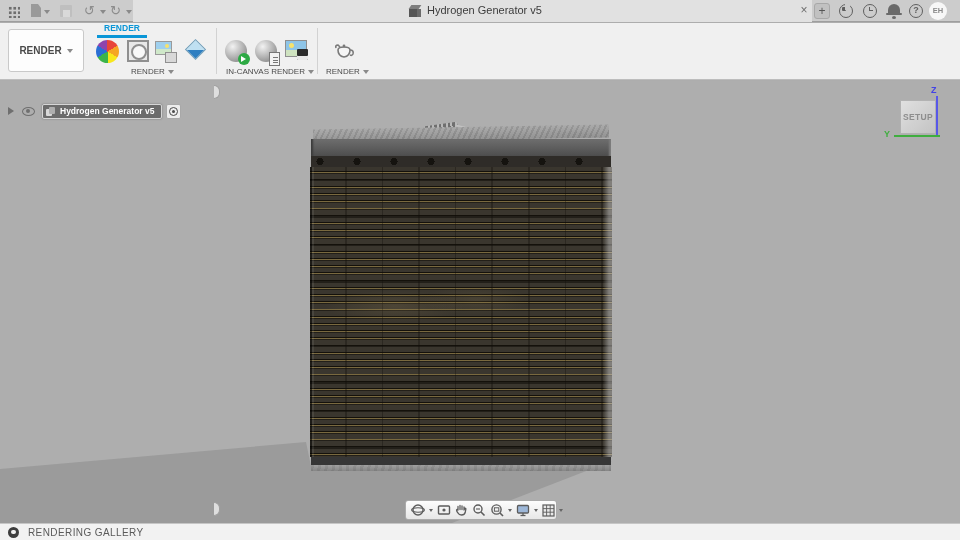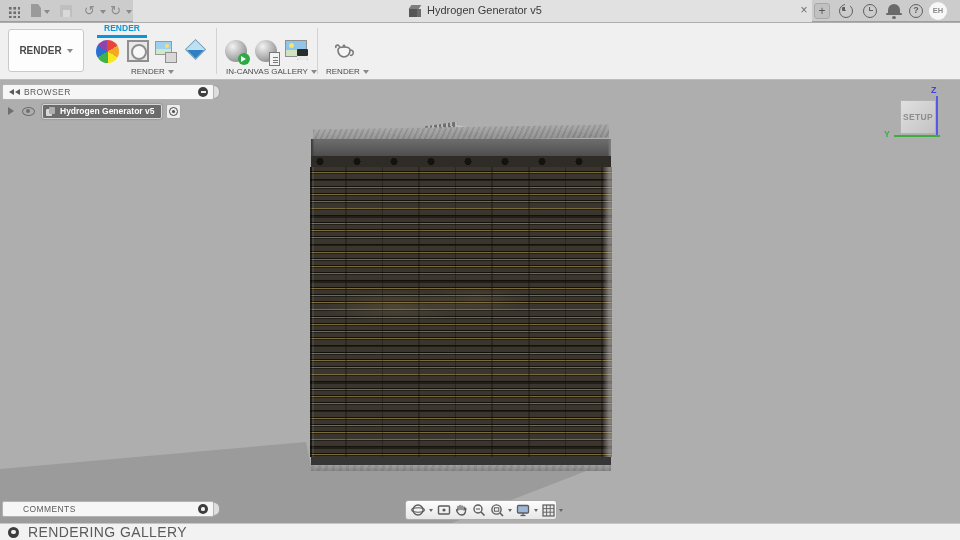--- a/index.html
+++ b/index.html
@@ -128,21 +128,21 @@
 
   
   #navbar { position:absolute; left:405px; top:419px; width:152px; height:20px; background:linear-gradient(#fdfdfd,#e7e7e7); border:1px solid #ababab; border-radius:3px; display:flex; align-items:center; padding:0 5px; gap:4px; }
   #navbar svg { display:block; }
   .nav-caret { width:0; height:0; border-left:2.5px solid transparent; border-right:2.5px solid transparent; border-top:3.5px solid #666; }
 
   
   #statusbar { position:absolute; top:523px; left:0; width:960px; height:17px; background:#f2f2f2; border-top:1px solid #c6c6c6; display:flex; align-items:center; }
   #gallery-icon { width:11px; height:11px; background:#3d3d3d; border-radius:50%; margin:0 9px 0 8px; position:relative; }
   #gallery-icon:after { content:""; position:absolute; left:3.4px; top:3.4px; width:4.2px; height:4.2px; border-radius:50%; background:#f0f0f0; }
-  #statusbar-label { font-size:14px; color:#5a5a5a; letter-spacing:.4px; }
+  #statusbar-label { font-size:10px; color:#5a5a5a; letter-spacing:.4px; }
 </style>
 </head>
 <body>
 
 <div id="app">
 
   <div id="titlebar">
     <div id="doc-tab"></div>
     <div id="appgrid"></div>
     <div id="fileicon"></div>
@@ -185,21 +185,21 @@
       <span>RENDER</span>
       <span class="caret"></span>
     </div>
 
     <div class="tb-divider" style="left:216px;"></div>
 
     <div id="icr-play" class="sphere tool"></div>
     <div id="icr-settings" class="sphere tool"></div>
     <div id="capture-icon"></div>
     <div class="tool-label" style="left:226px;">
-      <span>IN-CANVAS GALLERY</span>
+      <span>IN-CANVAS RENDER</span>
       <span class="caret"></span>
     </div>
 
     <div class="tb-divider" style="left:317px;"></div>
 
     <div id="teapot-icon">
       <svg width="30" height="24" viewBox="0 0 30 24">
         <path d="M7 8 Q6 5 9 5 L11 7" fill="none" stroke="#7a7a7a" stroke-width="1.6"></path>
         <path d="M9 10 Q9 7 15 7 Q21 7 21 10 Q21 16 15 17 Q9 16 9 10 Z" fill="#f5f5f5" stroke="#7a7a7a" stroke-width="1.6"></path>
         <path d="M21 10 Q25 10 24 14 Q23 16 21 15" fill="none" stroke="#7a7a7a" stroke-width="1.6"></path>
@@ -228,51 +228,39 @@
       <div id="base-band"></div>
       <div id="bottom-bevel"></div>
     </div>
 
     <div id="viewcube-face">SETUP</div>
     <div id="axis-z-line"></div>
     <div id="axis-z-label">Z</div>
     <div id="axis-y-line"></div>
     <div id="axis-y-label">Y</div>
 
-    <div id="browser-header" class="panel-header">
-      <div id="collapse-icons">
-        <div class="tri-left"></div>
-          <div class="tri-left"></div>
-      </div>
-      <span class="ph-label">BROWSER</span>
-      <div class="dark-dot"></div>
-    </div>
     <div id="browser-handle" class="panel-handle"></div>
 
     <div id="browser-row">
       <div id="expand-arrow"></div>
       <div id="eye-icon"></div>
       <div id="browser-item">
         <div id="comp-icon">
           <div class="b1"></div>
             <div class="b2"></div>
         </div>
         <span id="browser-item-label">Hydrogen Generator v5</span>
       </div>
       <div id="activate-radio">
         <div class="ring">
             <div class="dot"></div>
           </div>
       </div>
     </div>
 
-    <div id="comments-header" class="panel-header">
-      <span class="ph-label" style="margin-left:20px;">COMMENTS</span>
-      <div class="dark-dot dot-center"></div>
-    </div>
     <div id="comments-handle" class="panel-handle"></div>
 
     <div id="navbar">
       <span>
         <svg width="14" height="14" viewBox="0 0 14 14">
             <circle cx="7" cy="7" r="5" fill="none" stroke="#5c5c5c" stroke-width="1.4"></circle>
             <ellipse cx="7" cy="7" rx="6.4" ry="2.2" fill="none" stroke="#5c5c5c" stroke-width="1.1"></ellipse>
           </svg>
       </span>
       <span class="nav-caret"></span>

